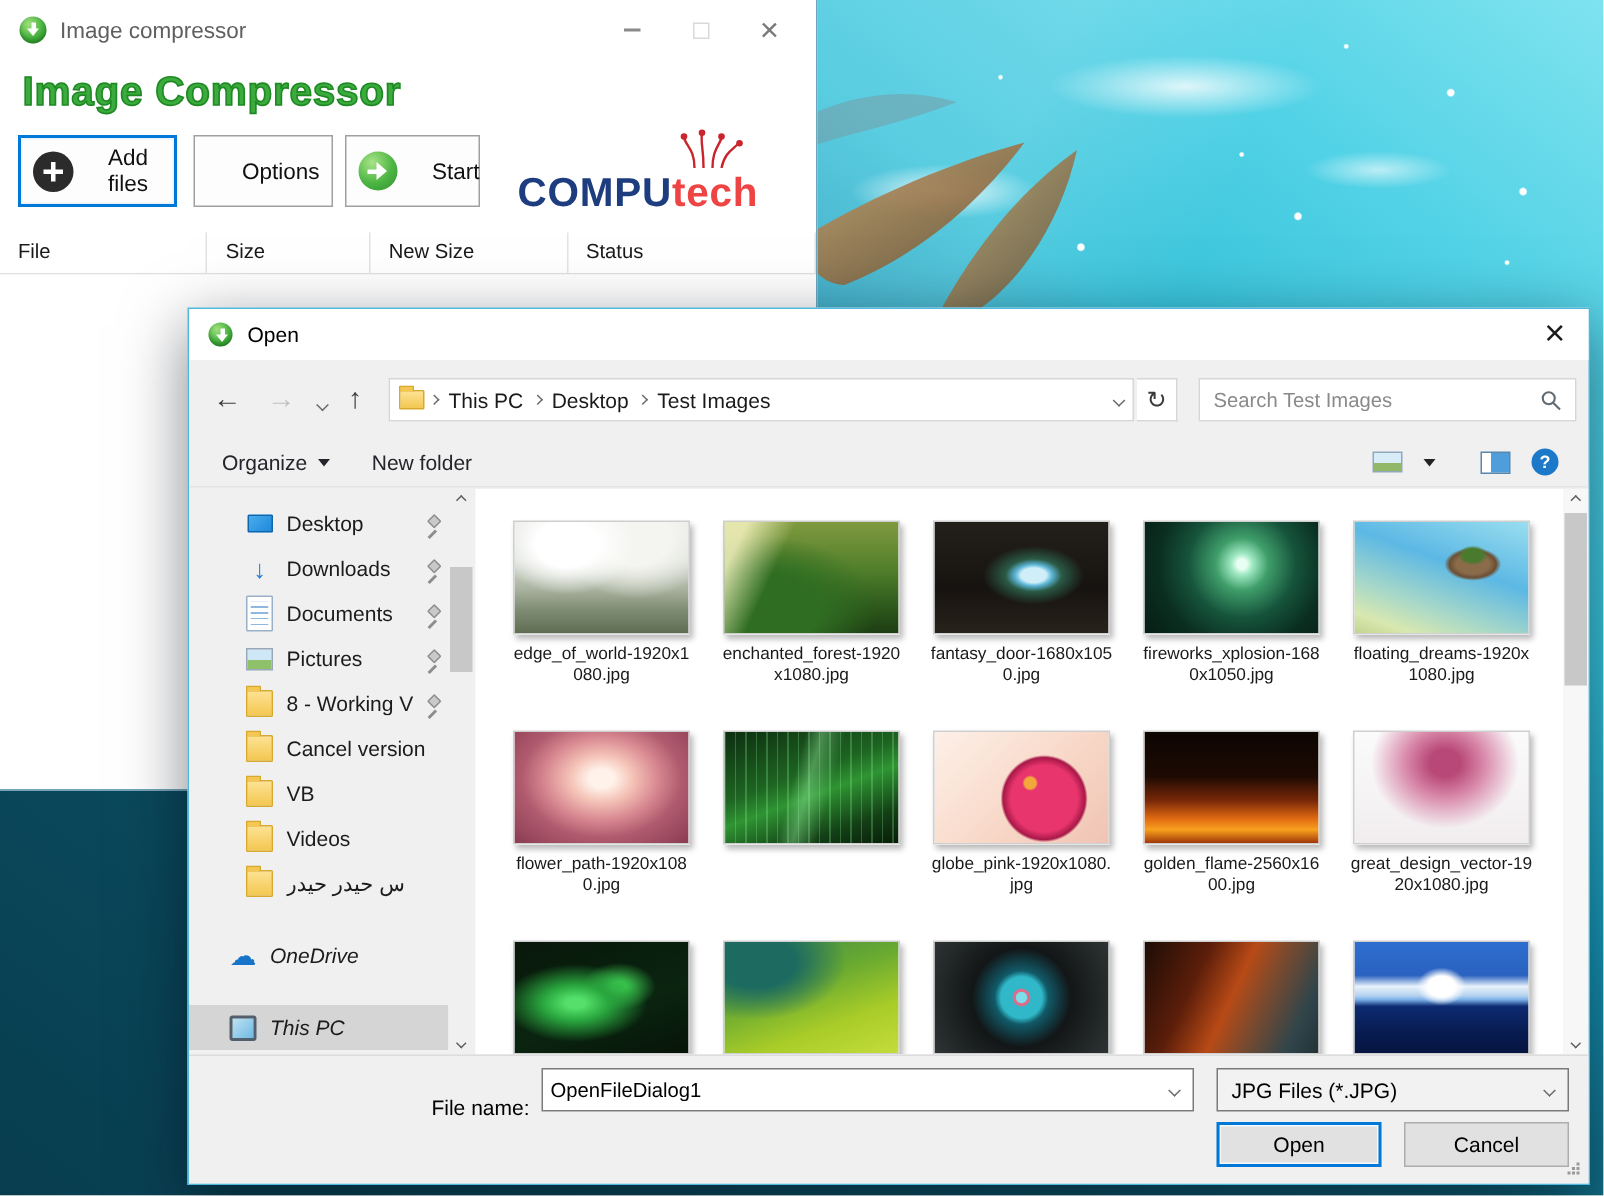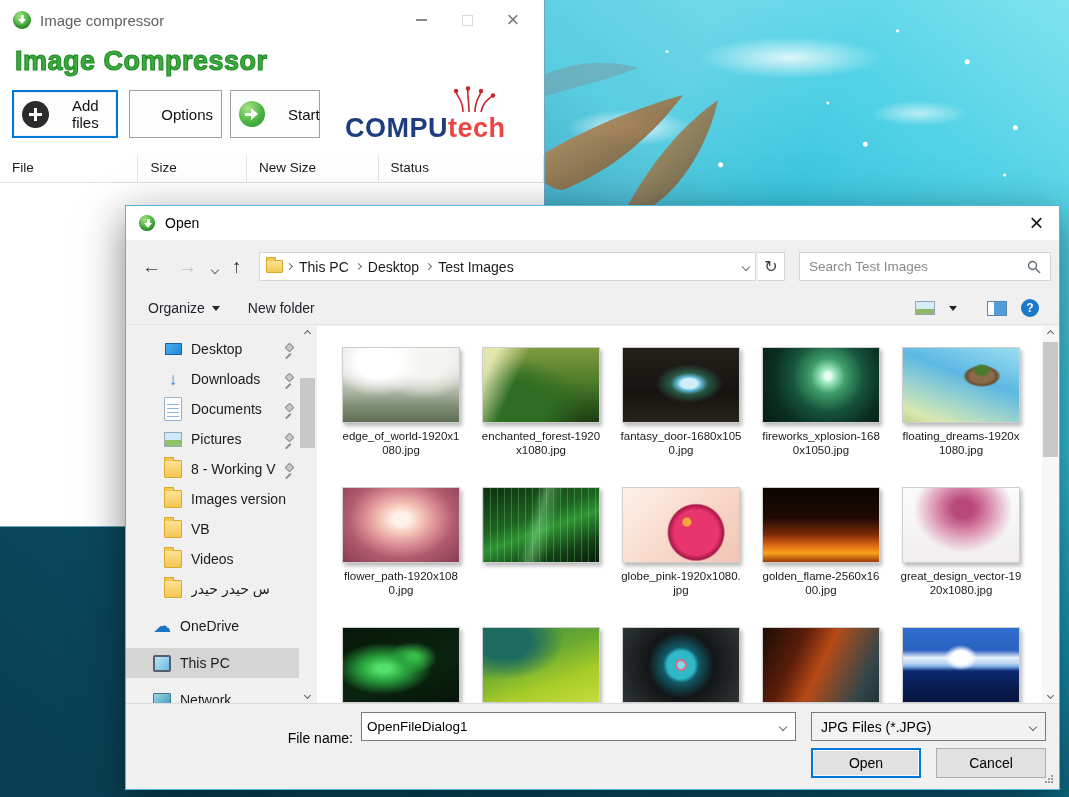--- a/index.html
+++ b/index.html
@@ -121,21 +121,21 @@
     background:linear-gradient(90deg,#fff 0 35%, #4f9ddb 35%); }
   .help-orb { width:18px; height:18px; border-radius:50%; background:#1c78c8; color:#fff;
     display:flex; align-items:center; justify-content:center; font-size:12px; font-weight:700; }
   .help-orb::before { content:"?"; }
 
   .d-body { position:absolute; left:0; top:120px; right:0; bottom:86px; overflow:hidden; }
   .sidebar { position:absolute; left:0; top:0; width:173px; bottom:0; overflow:hidden; padding-top:8px; }
   .side-item { height:30px; display:flex; align-items:center; gap:9px; padding-left:38px; position:relative;
     font-size:14px; color:#1b1b1b; width:173px; }
   .side-item.root { padding-left:27px; }
-  .side-item.gap { margin-top:7px; }
+  .side-item.gap { margin-top:18px;font-style:italic; }
   .side-item.selected { background:#d5d5d5; }
   .s-label { white-space:nowrap; overflow:hidden; }
   .pin { position:absolute; right:5px; top:10px; width:11px; height:11px; }
   .pin::before { content:""; position:absolute; right:1px; top:0; width:5px; height:5px; border:1.5px solid #8d8d8d; border-radius:1px; transform:rotate(45deg); background:#c9c9c9; }
   .pin::after { content:""; position:absolute; left:0; bottom:1px; width:7px; height:1.5px; background:#8d8d8d; transform:rotate(-45deg); transform-origin:right top; }
 
   .s-icon { width:18px; height:18px; position:relative; flex:0 0 auto; display:flex; align-items:center; justify-content:center; }
   .desktop-icon::before { content:""; width:17px; height:12px; background:linear-gradient(135deg,#4db0f0,#1b86d8);
     border-radius:1px; box-shadow:inset 0 0 0 1px #1265a8; }
   .download-arrow-icon::before { content:"↓"; color:#2a80d8; font-weight:800; font-size:17px; line-height:1; }
@@ -346,21 +346,21 @@
     <span class="s-label">Pictures</span>
     <span class="pin"></span>
   </div>
         <div class="side-item">
     <span class="s-icon folder-icon"></span>
     <span class="s-label">8 - Working V</span>
     <span class="pin"></span>
   </div>
         <div class="side-item">
     <span class="s-icon folder-icon"></span>
-    <span class="s-label">Images version</span>
+    <span class="s-label">Cancel version</span>
 
   </div>
         <div class="side-item">
     <span class="s-icon folder-icon"></span>
     <span class="s-label">VB</span>
 
   </div>
         <div class="side-item">
     <span class="s-icon folder-icon"></span>
     <span class="s-label">Videos</span>

